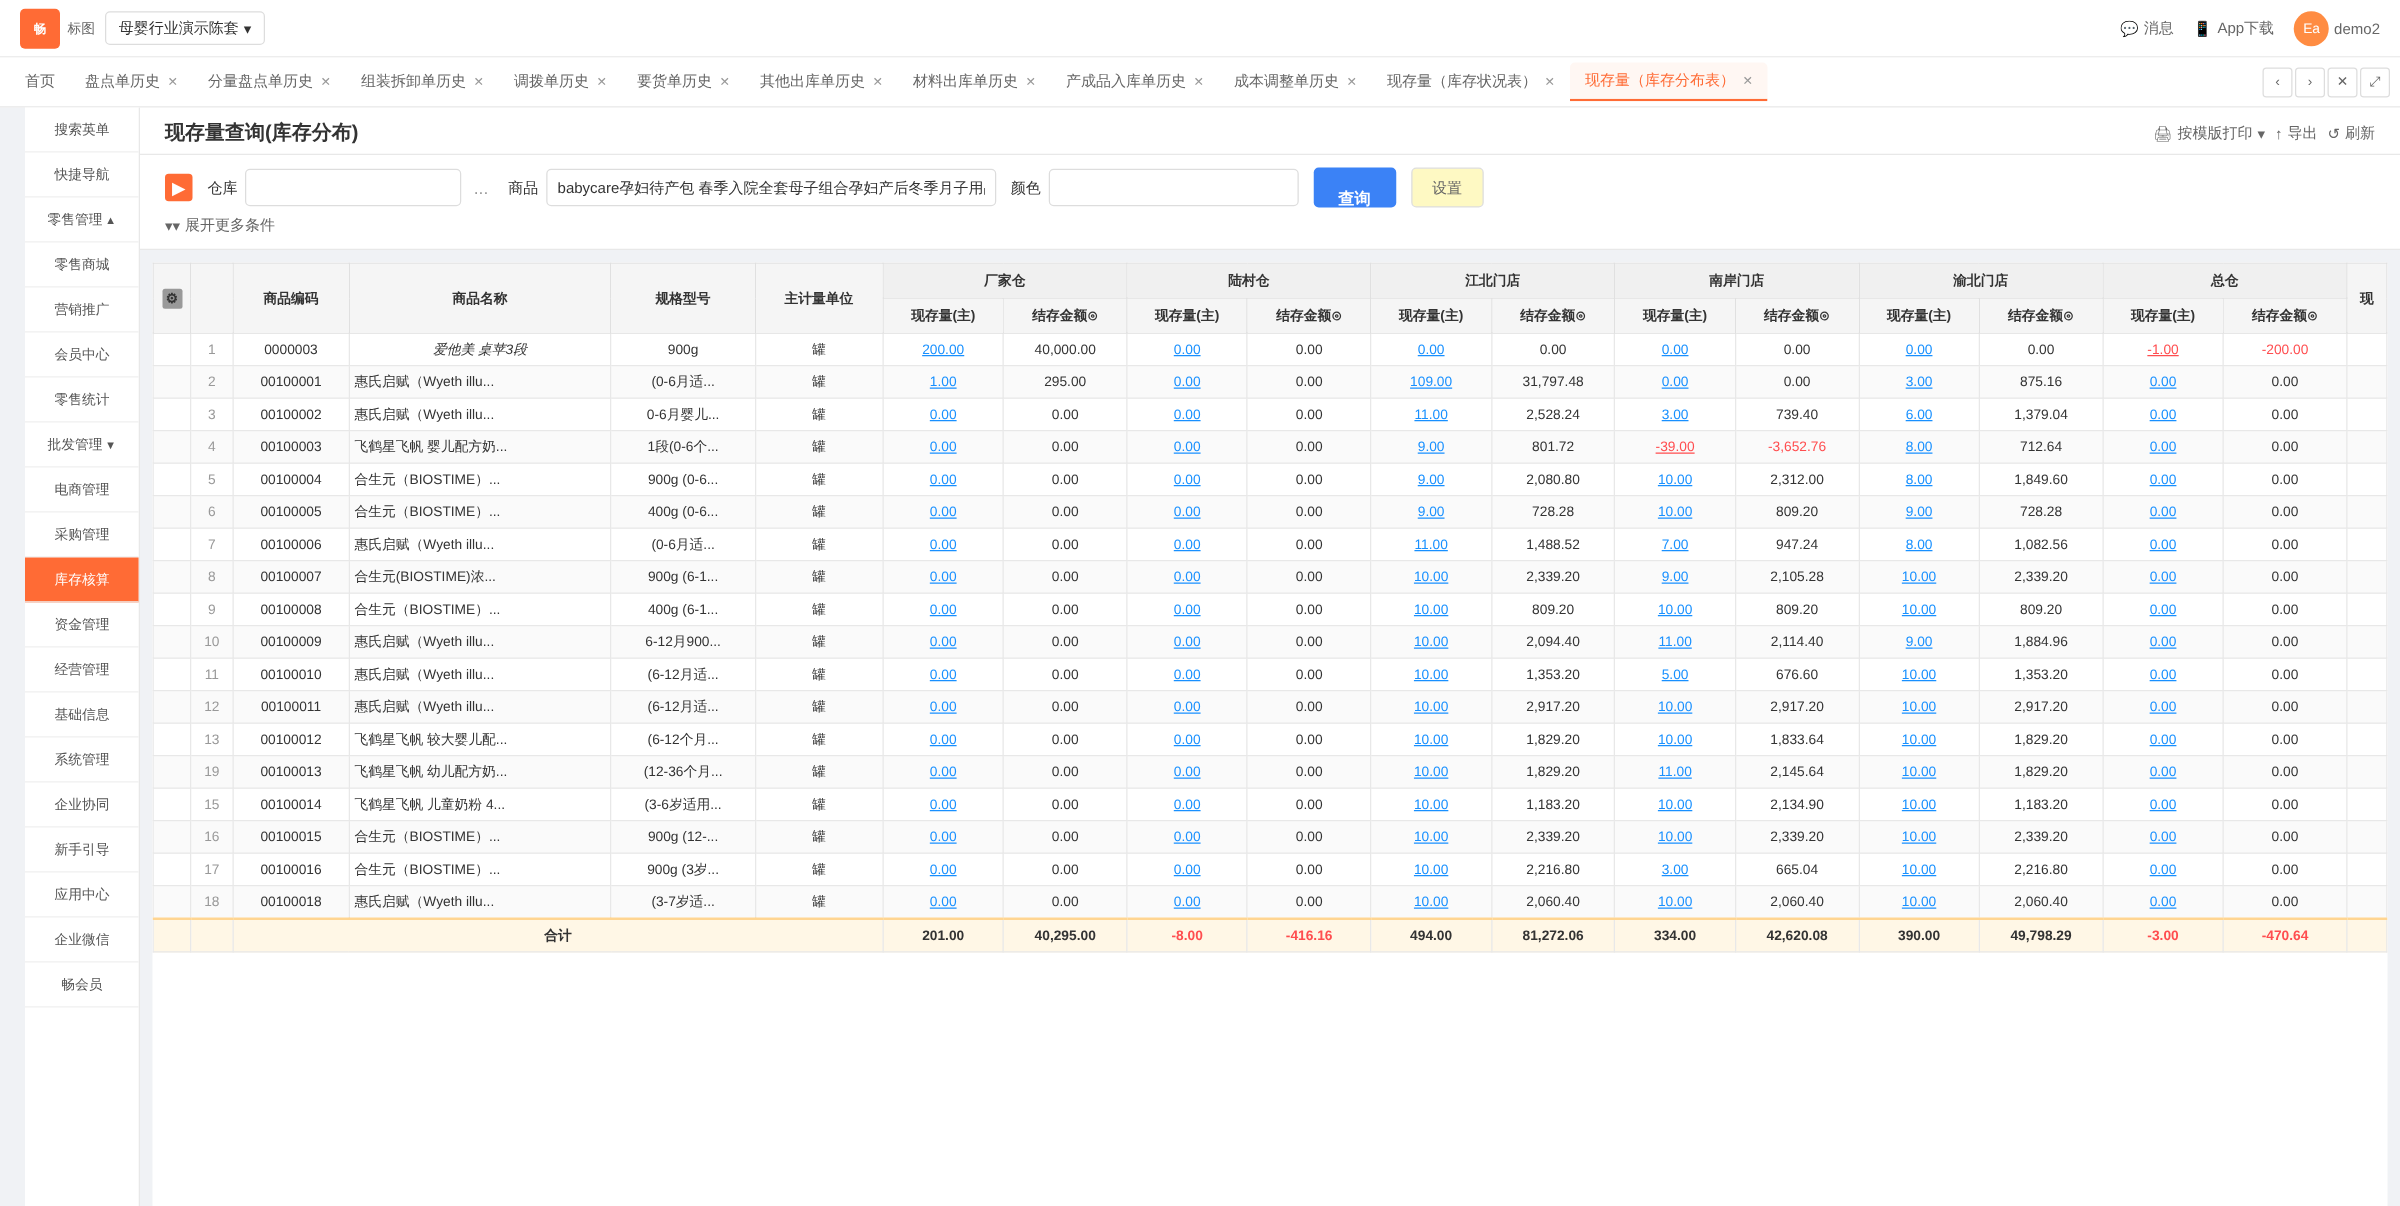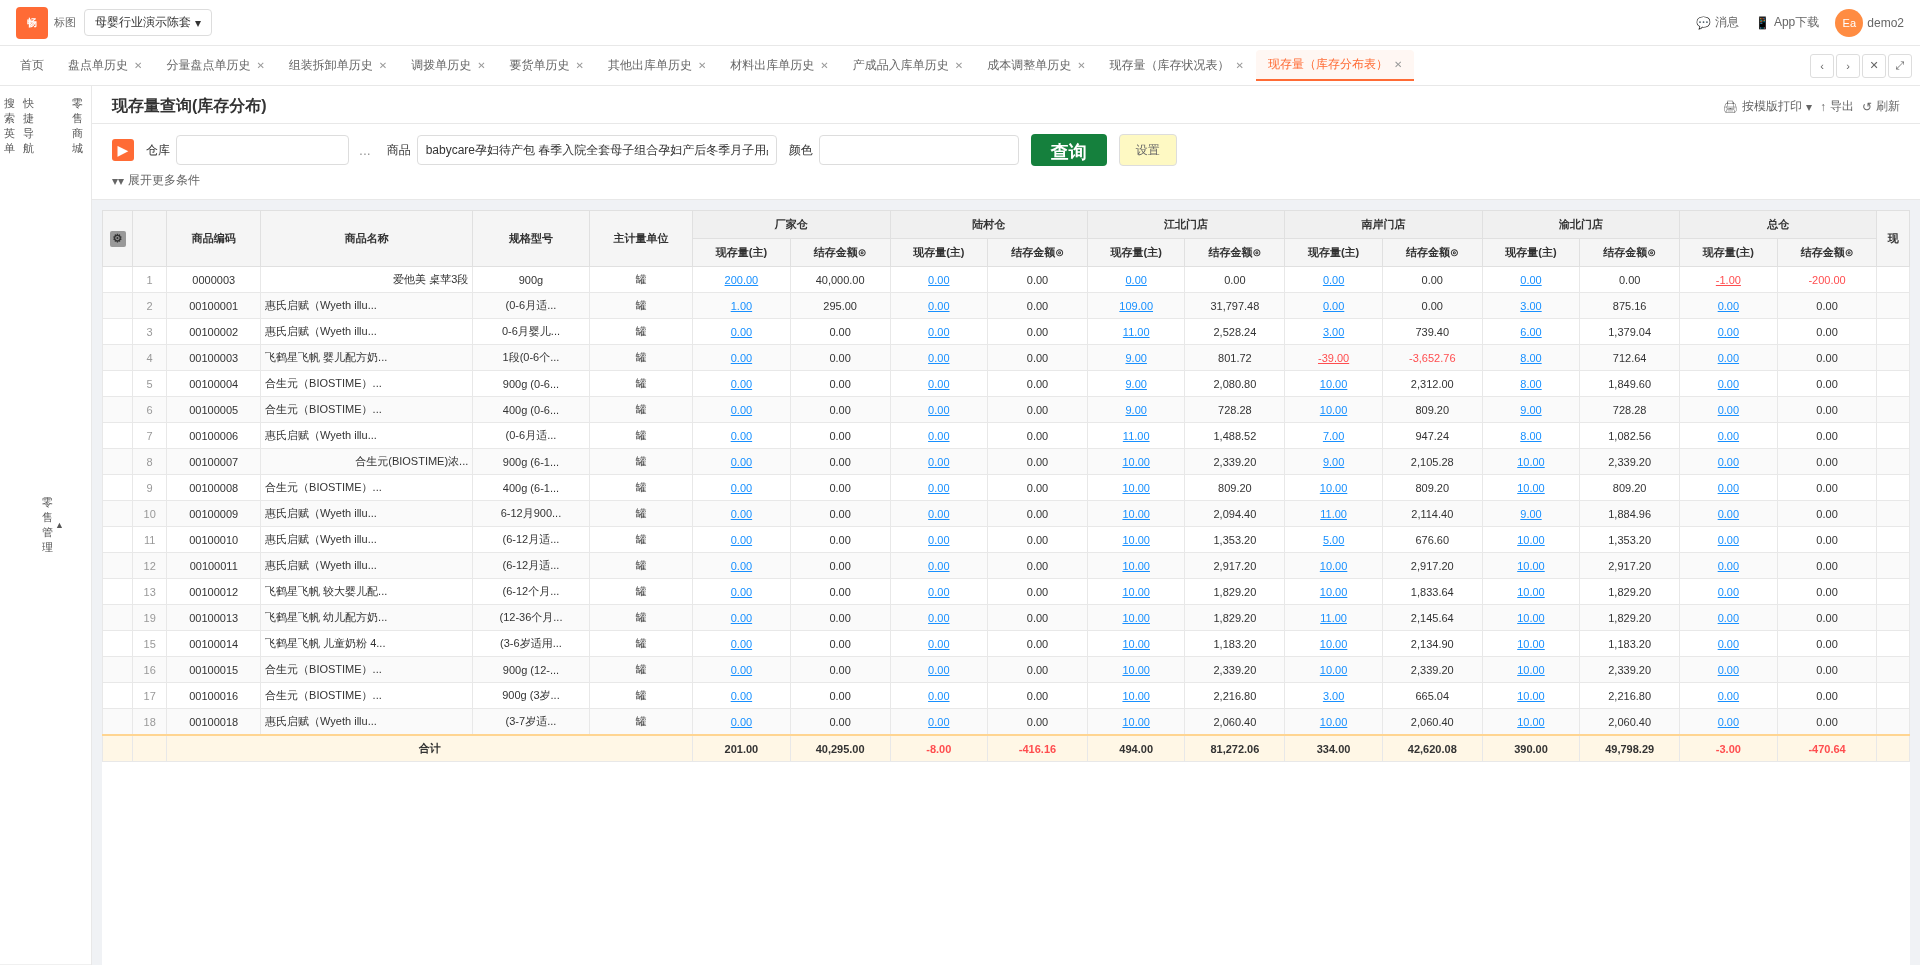--- a/index.html
+++ b/index.html
@@ -21,21 +21,21 @@
     .nav-tab { display: flex; align-items: center; gap: 4px; padding: 6px 12px; font-size: 12px; color: #666; cursor: pointer; white-space: nowrap; border-radius: 4px 4px 0 0; position: relative; }
     .nav-tab.active { color: #ff6b35; background: #fff7f3; border-bottom: 2px solid #ff6b35; }
     .nav-tab .close-x { color: #999; font-size: 10px; margin-left: 2px; }
     .nav-arrows { display: flex; gap: 2px; margin-left: auto; }
     .nav-arrow-btn { width: 24px; height: 24px; border: 1px solid #ddd; border-radius: 3px; display: flex; align-items: center; justify-content: center; cursor: pointer; color: #666; font-size: 11px; background: #fff; }
 
     
     .main-layout { display: flex; height: calc(965px - 46px - 40px); }
 
     
-    .sidebar { width: 92px; background: #fff; border-right: 1px solid #e8e8e8; display: flex; flex-direction: row; overflow-y: auto; }
+    .sidebar { width: 92px; background: #fff; border-right: 1px solid #e8e8e8; display: flex; flex-direction: column; overflow-y: auto; margin-left: 20px; }
     .sidebar-item { padding: 10px 4px; text-align: center; cursor: pointer; font-size: 11px; color: #555; border-bottom: 1px solid #f0f0f0; }
     .sidebar-item.active { background: #ff6b35; color: white; }
     .sidebar-item.has-sub { display: flex; align-items: center; justify-content: center; gap: 2px; }
     .sidebar-arrow { font-size: 9px; }
 
     
     .content-area { flex: 1; overflow: hidden; display: flex; flex-direction: column; }
 
     
     .page-header { padding: 10px 20px 6px; background: #fff; border-bottom: 1px solid #e8e8e8; display: flex; align-items: center; justify-content: space-between; }
@@ -45,21 +45,21 @@
 
     
     .filter-area { background: #fff; padding: 10px 20px; border-bottom: 1px solid #e8e8e8; }
     .filter-row { display: flex; align-items: center; gap: 12px; flex-wrap: nowrap; }
     .filter-item { display: flex; align-items: center; gap: 6px; }
     .filter-label { font-size: 12px; color: #333; white-space: nowrap; }
     .filter-input { height: 30px; border: 1px solid #ddd; border-radius: 4px; padding: 0 8px; font-size: 12px; color: #333; background: #fff; min-width: 80px; }
     .filter-input-long { min-width: 360px; }
     .filter-input-color { min-width: 200px; }
     .expand-btn { display: flex; align-items: center; gap: 4px; color: #666; font-size: 12px; cursor: pointer; margin: 6px auto 0; }
-    .query-btn { background: #15803d; color: white; border: none; border-radius: 4px; padding: 6px 20px; cursor: pointer; font-size: 18px; font-weight: bold; height: 32px; }
+    .query-btn { background: #3b82f6; color: white; border: none; border-radius: 4px; padding: 16px 20px; cursor: pointer; font-size: 13px; font-weight: bold; height: 32px; }
     .setting-btn { background: #fef9c3; color: #666; border: 1px solid #ddd; border-radius: 4px; padding: 6px 16px; cursor: pointer; font-size: 12px; height: 32px; }
     .ellipsis-btn { color: #999; cursor: pointer; font-size: 14px; padding: 0 4px; }
 
     
     .table-container { flex: 1; overflow: auto; background: #fff; margin: 10px 10px 0; }
     table { width: 100%; border-collapse: collapse; font-size: 11px; }
     th { background: #f5f5f5; border: 1px solid #e0e0e0; padding: 6px 4px; text-align: center; font-weight: 600; color: #333; white-space: nowrap; position: sticky; top: 0; z-index: 2; }
     td { border: 1px solid #e8e8e8; padding: 5px 4px; text-align: center; color: #333; white-space: nowrap; }
     tr.even td { background: #fafafa; }
     .num-link { color: #1890ff; text-decoration: underline; cursor: pointer; }
@@ -272,21 +272,21 @@
             <th>结存金额⊙</th>
             <th>现存量(主)</th>
             <th>结存金额⊙</th>
           </tr>
         </thead>
         <tbody id="table-body">
         <tr>
     <td></td>
     <td class="row-num">1</td>
     <td>0000003</td>
-    <td style="text-align:right;padding-left:4px;">爱他美 桌苹3段</td>
+    <td style="text-align:center;padding-left:4px;font-style:italic;">爱他美 桌苹3段</td>
     <td>900g</td>
     <td>罐</td>
     <td><span class="num-link">200.00</span></td>
     <td>40,000.00</td>
     <td><span class="num-link">0.00</span></td>
     <td>0.00</td>
     <td><span class="num-link">0.00</span></td>
     <td>0.00</td>
     <td><span class="num-link">0.00</span></td>
     <td>0.00</td>
@@ -419,21 +419,21 @@
     <td><span class="num-link">8.00</span></td>
     <td>1,082.56</td>
     <td><span class="num-link">0.00</span></td>
     <td>0.00</td>
     <td></td>
   </tr>
             <tr class="even">
     <td></td>
     <td class="row-num">8</td>
     <td>00100007</td>
-    <td style="text-align:right;padding-left:4px;">合生元(BIOSTIME)浓...</td>
+    <td style="text-align:left;padding-left:4px;">合生元(BIOSTIME)浓...</td>
     <td>900g (6-1...</td>
     <td>罐</td>
     <td><span class="num-link">0.00</span></td>
     <td>0.00</td>
     <td><span class="num-link">0.00</span></td>
     <td>0.00</td>
     <td><span class="num-link">10.00</span></td>
     <td>2,339.20</td>
     <td><span class="num-link">9.00</span></td>
     <td>2,105.28</td>

